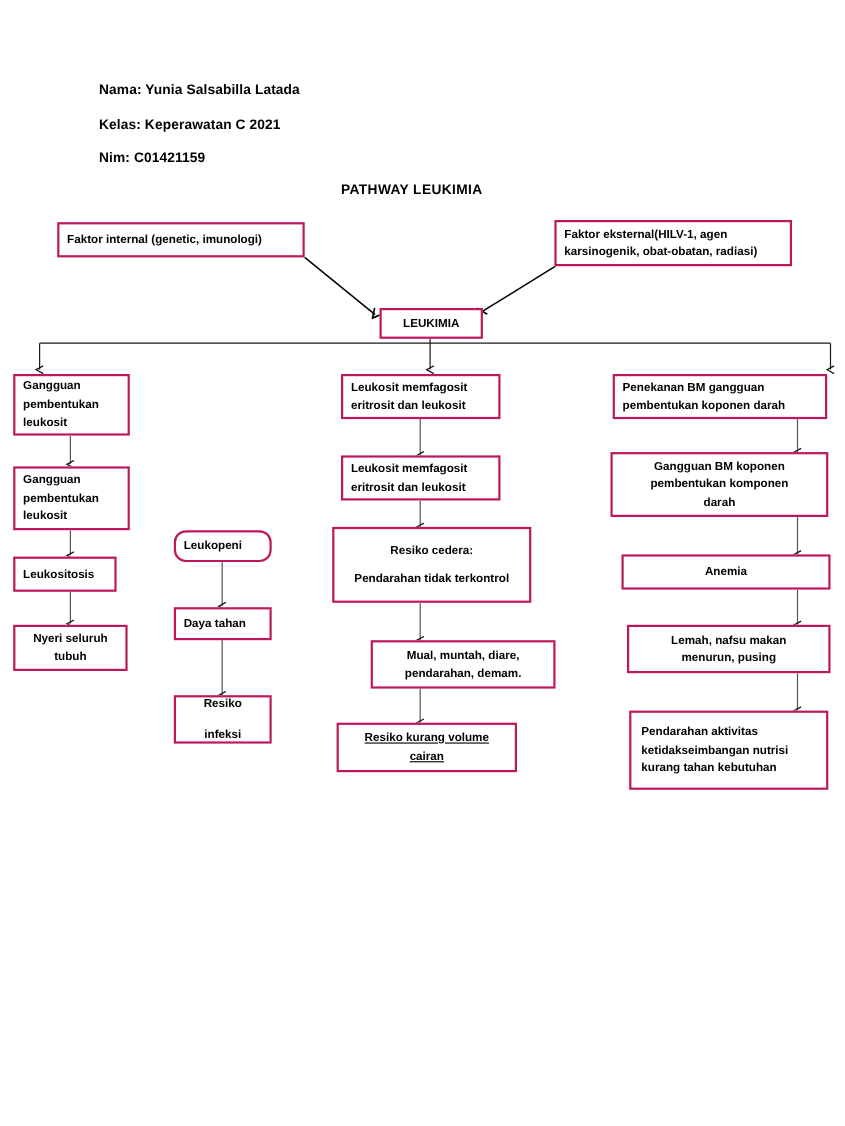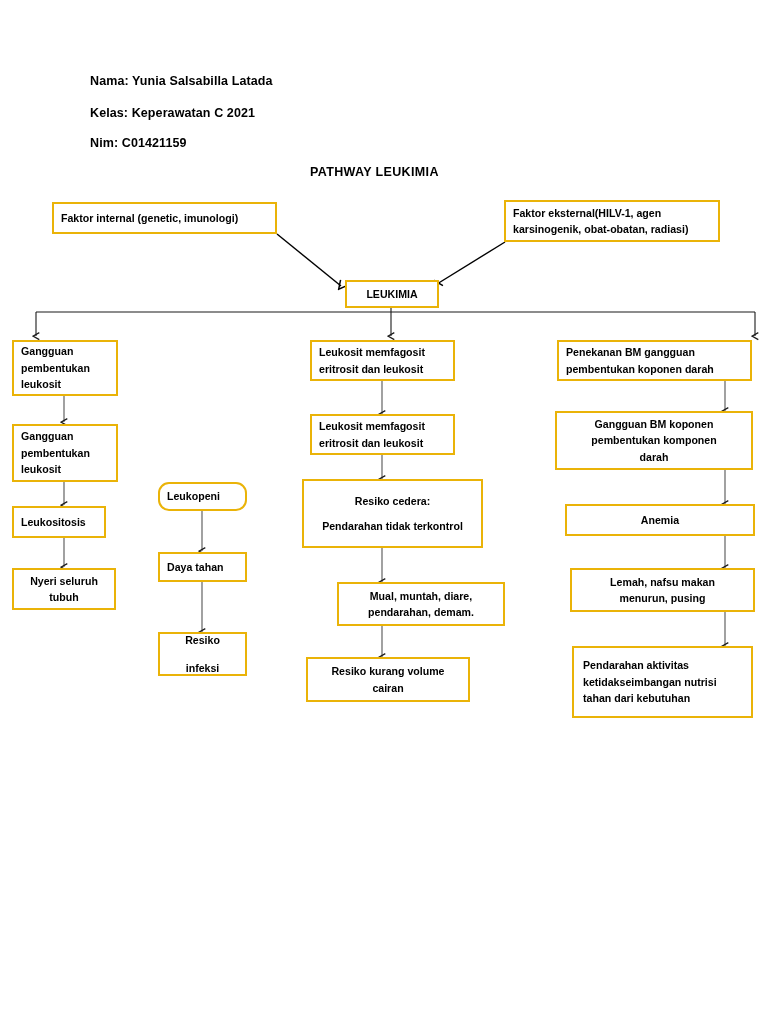--- a/index.html
+++ b/index.html
@@ -42,21 +42,21 @@
     font-weight: bold;
     letter-spacing: 0.35px;
     white-space: nowrap;
   }
 
   
   .node {
     position: absolute;
     box-sizing: border-box;
     background: #ffffff;
-    border: 2px solid #eab308;
+    border: 2px solid #be185d;
     font-size: 10.6px;
     font-weight: bold;
     line-height: 1.55;
     display: flex;
     flex-direction: column;
     justify-content: center;
     padding: 3px 7px;
   }
   .node.center { align-items: center; text-align: center; }
   .node.left   { align-items: flex-start; text-align: left; }
@@ -181,21 +181,21 @@
   <div class="node center" style="left:302px; top:479px; width:181px; height:69px; justify-content:space-evenly; border-width:2.4px;">
     <span>Resiko cedera:</span>
     <span>Pendarahan tidak terkontrol</span>
   </div>
 
   <div class="node center" style="left:306px; top:582px; width:168px; height:44px;margin-left:31px;">
     <span>Mual, muntah, diare,</span>
     <span>pendarahan, demam.</span>
   </div>
 
-  <div class="node center" style="left:306px; top:657px; width:164px; height:45px;">
+  <div class="node center" style="left:306px; top:657px; width:164px; height:45px;text-decoration:underline;">
     <span>Resiko kurang volume</span>
     <span>cairan</span>
   </div>
 
   <div class="node left" style="left:557px; top:340px; width:195px; height:41px;">
     <span>Penekanan BM gangguan</span>
     <span>pembentukan koponen darah</span>
   </div>
 
   <div class="node center" style="left:555px; top:411px; width:198px; height:59px;">
@@ -209,16 +209,16 @@
   </div>
 
   <div class="node center" style="left:570px; top:568px; width:185px; height:44px;">
     <span>Lemah, nafsu makan</span>
     <span>menurun, pusing</span>
   </div>
 
   <div class="node left" style="left:572px; top:646px; width:181px; height:72px; padding-left:9px;">
     <span>Pendarahan aktivitas</span>
     <span>ketidakseimbangan nutrisi</span>
-    <span>tahan dari kebutuhan</span>
+    <span>kurang tahan kebutuhan</span>
   </div>
 
 </div>
 
 </body></html>

